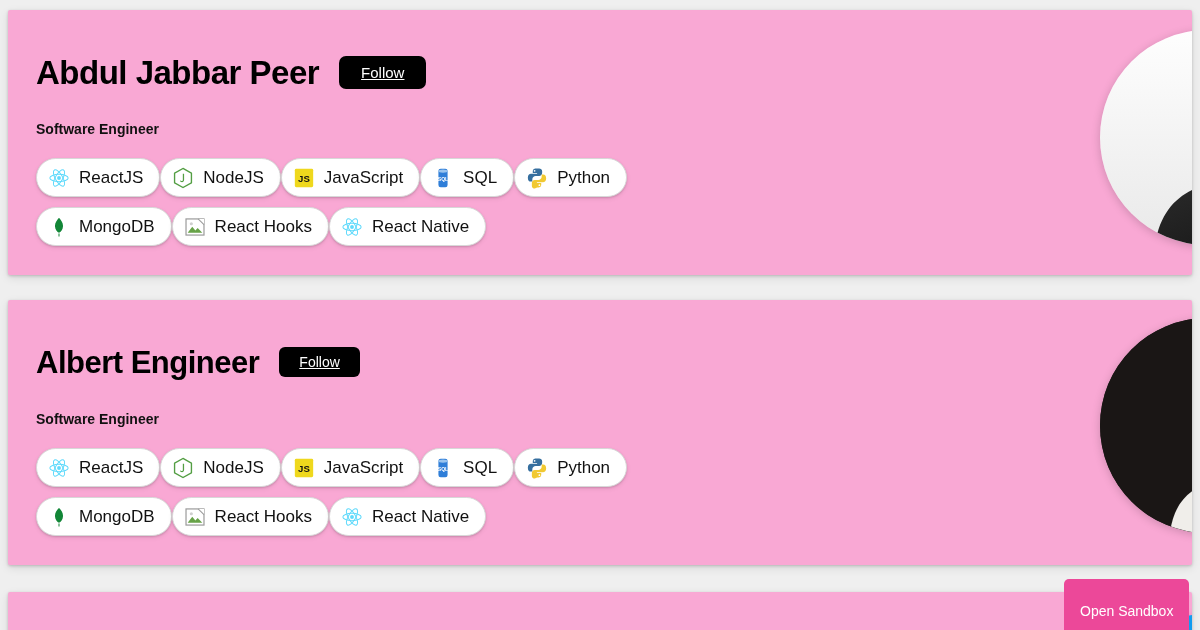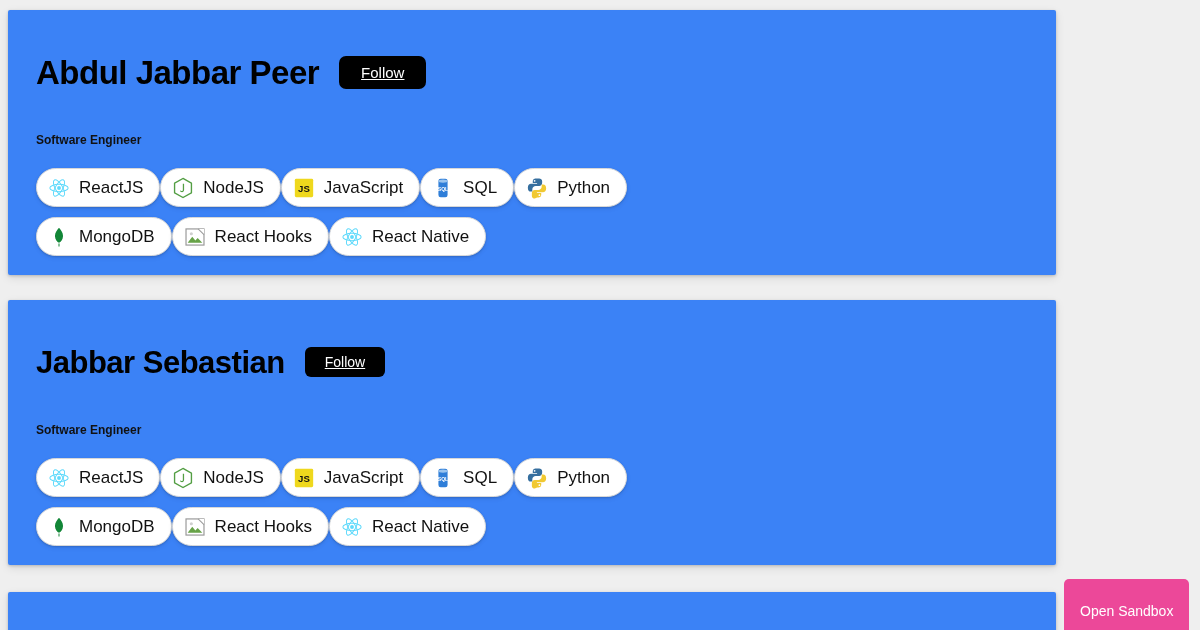--- a/index.html
+++ b/index.html
@@ -20,22 +20,22 @@
     width: 1200px;
     height: 630px;
     background: #efefef;
     overflow: hidden;
   }
 
   
   .card {
     position: absolute;
     left: 8px;
-    width: 1048px;
-    background: #3b82f6;
+    width: 1184px;
+    background: #f9a8d4;
     border-radius: 2px;
     box-shadow: 0 1px 3px rgba(0,0,0,0.18), 0 3px 10px rgba(0,0,0,0.10);
     overflow: hidden;
   }
   .card-1 { top: 10px;  height: 265px; }
   .card-2 { top: 300px; height: 265px; }
   .card-3 { top: 592px; height: 265px; }
 
   .card-body {
     position: relative;
@@ -69,22 +69,22 @@
     font-size: 15px;
     padding: 9px 22px;
     cursor: pointer;
     line-height: 1;
     white-space: nowrap;
     text-decoration: underline;
   }
   .card-2 .follow-btn { font-size: 14px; padding: 8px 20px; border-radius: 6px; }
 
   .role {
-    margin-top: 40px;
-    font-size: 12px;
+    margin-top: 28px;
+    font-size: 14px;
     font-weight: bold;
     color: #111111;
     line-height: 1;
   }
 
   .skills {
     margin-top: 22px;
     display: flex;
     flex-wrap: wrap;
     gap: 10px 0;
@@ -280,21 +280,21 @@
         </svg>
       </div>
 
     </div>
   </div>
 
   <div class="card card-2">
     <div class="card-body">
 
       <div class="name-row">
-        <div class="person-name">Jabbar Sebastian</div>
+        <div class="person-name">Albert Engineer</div>
         <button class="follow-btn">Follow</button>
       </div>
 
       <div class="role">Software Engineer</div>
 
       <div class="skills">
 
         <div class="chip">
           <svg class="chip-ico" viewBox="0 0 24 24">
             <circle cx="12" cy="12" r="2.1" fill="#61dafb"></circle>

